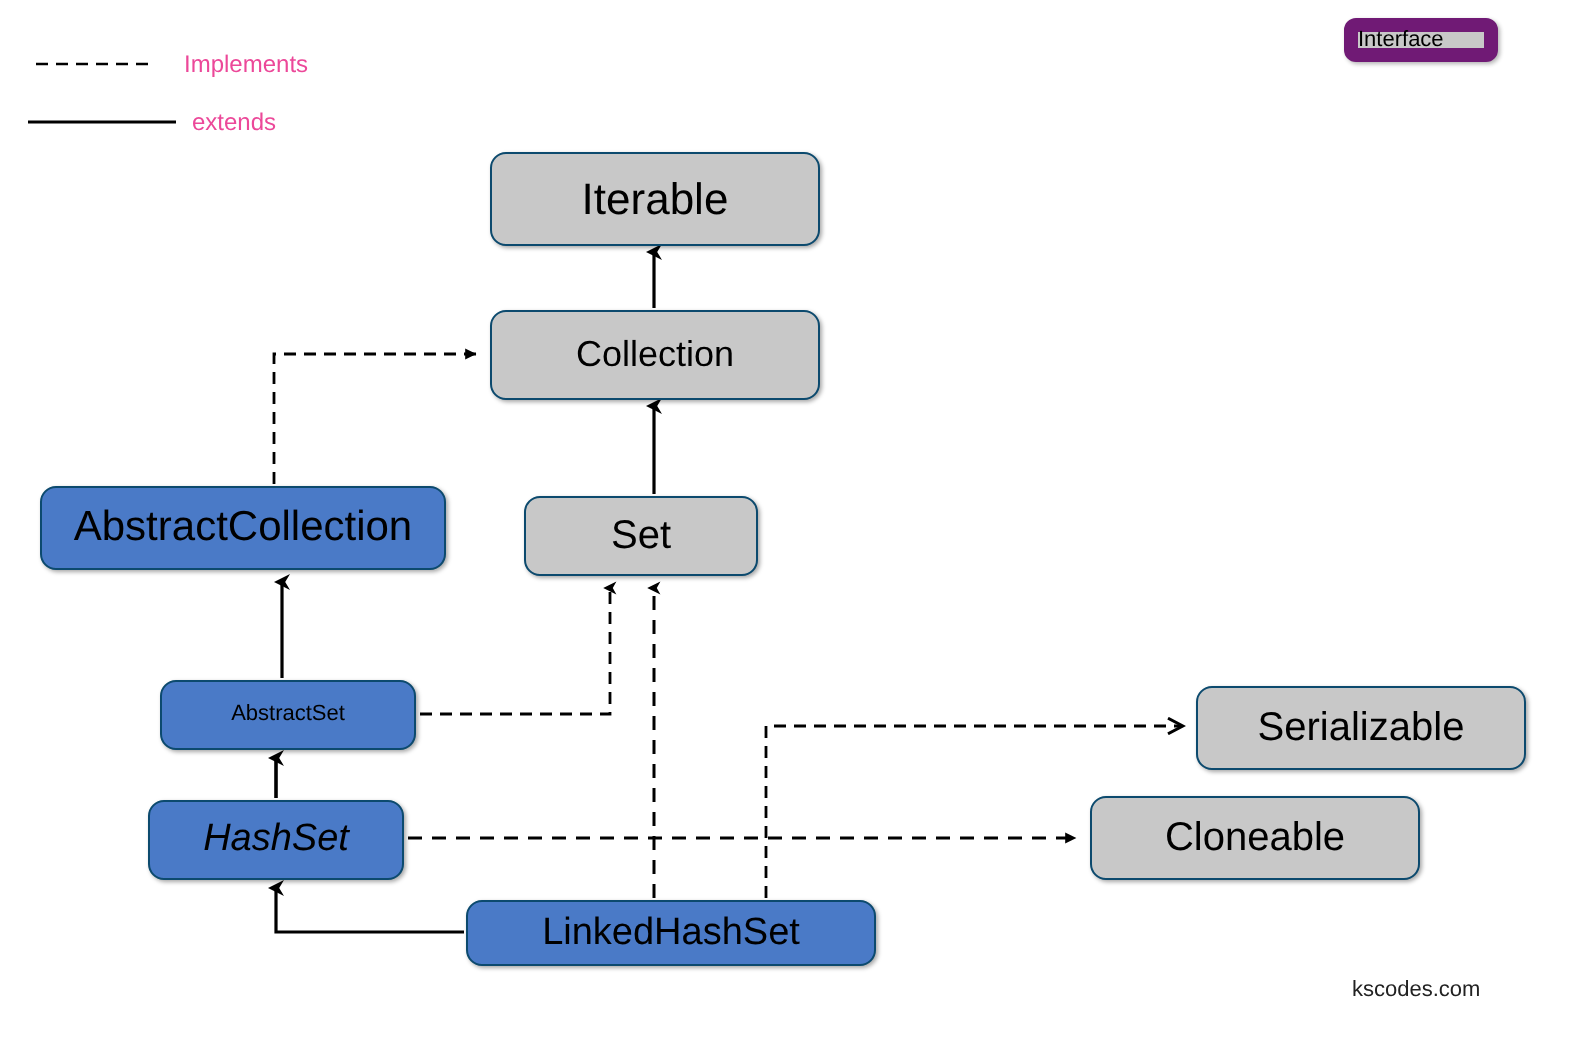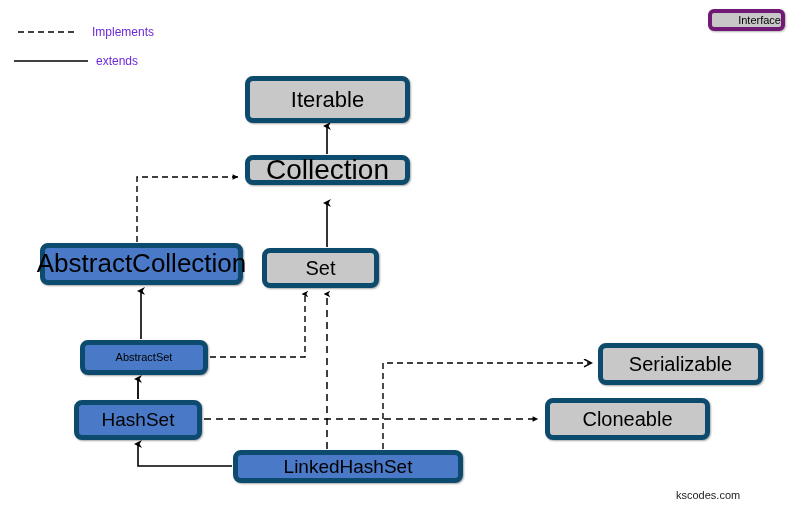--- a/index.html
+++ b/index.html
@@ -22,53 +22,52 @@
     width: 794px;
     height: 522px;
     pointer-events: none;
   }
   .node {
     position: absolute;
     box-sizing: border-box;
     display: flex;
     align-items: center;
     justify-content: center;
-    border: 5px solid #0c4a6e;
+    border: 1px solid #0c4a6e;
     border-radius: 8px;
     text-align: center;
     line-height: 1.05;
     color: #000000;
     white-space: nowrap;
     box-shadow: 1px 1px 2px rgba(0,0,0,0.35);
   }
   .node.iface {
     background: #C8C8C8;
   }
   .node.klass {
     background: #4A7AC7;
   }
   .legend-box {
     position: absolute;
     box-sizing: border-box;
     display: flex;
     align-items: center;
-    justify-content: flex-end;
-    border: 4px solid #701a75;
+    justify-content: flex-start;
+    border: 7px solid #701a75;
     border-radius: 6px;
     font-size: 11px;
     color: #000000;
     box-shadow: 1px 1px 2px rgba(0,0,0,0.3);
-    margin-left: 36px;
   }
   .legend-box.iface { background: #C8C8C8; }
   .legend-box.klass { background: #4A7AC7; }
   .legend-label {
     position: absolute;
     font-size: 12px;
-    color: #6d28d9;
+    color: #ec4899;
     white-space: nowrap;
   }
   .watermark {
     position: absolute;
     font-size: 11px;
     color: #222222;
     white-space: nowrap;
   }
 </style>
 </head>
@@ -122,36 +121,36 @@
   <div class="legend-label" style="left:96px; top:54px;">extends</div>
 
   <div class="legend-box iface" style="left:672px; top:9px; width:77px; height:22px;">
     <span>Interface</span>
   </div>
 
   <div id="nodes">
       <div class="node iface" style="left: 245px; top: 76px; width: 165px; height: 47px; font-size: 22px;">
         <span>Iterable</span>
       </div>
-      <div class="node iface" style="left: 245px; top: 155px; width: 165px; height: 30px; font-size: 28px;">
+      <div class="node iface" style="left: 245px; top: 155px; width: 165px; height: 45px; font-size: 18px;">
         <span>Collection</span>
       </div>
-      <div class="node klass" style="left: 40px; top: 243px; width: 203px; height: 42px; font-size: 26px;">
+      <div class="node klass" style="left: 20px; top: 243px; width: 203px; height: 42px; font-size: 21px;">
         <span>AbstractCollection</span>
       </div>
       <div class="node iface" style="left: 262px; top: 248px; width: 117px; height: 40px; font-size: 20px;">
         <span>Set</span>
       </div>
       <div class="node klass" style="left: 80px; top: 340px; width: 128px; height: 35px; font-size: 11px;">
         <span>AbstractSet</span>
       </div>
-      <div class="node klass" style="left: 74px; top: 400px; width: 128px; height: 40px; font-size: 19px;">
+      <div class="node klass" style="left: 74px; top: 400px; width: 128px; height: 40px; font-size: 19px; font-style: italic;">
         <span>HashSet</span>
       </div>
-      <div class="node klass" style="left: 233px; top: 450px; width: 230px; height: 33px; font-size: 19px;">
+      <div class="node klass" style="left: 233px; top: 450px; width: 205px; height: 33px; font-size: 19px;">
         <span>LinkedHashSet</span>
       </div>
       <div class="node iface" style="left: 598px; top: 343px; width: 165px; height: 42px; font-size: 20px; text-align: center;">
         <span>Serializable</span>
       </div>
       <div class="node iface" style="left: 545px; top: 398px; width: 165px; height: 42px; font-size: 20px;">
         <span>Cloneable</span>
       </div>
     </div>
 

